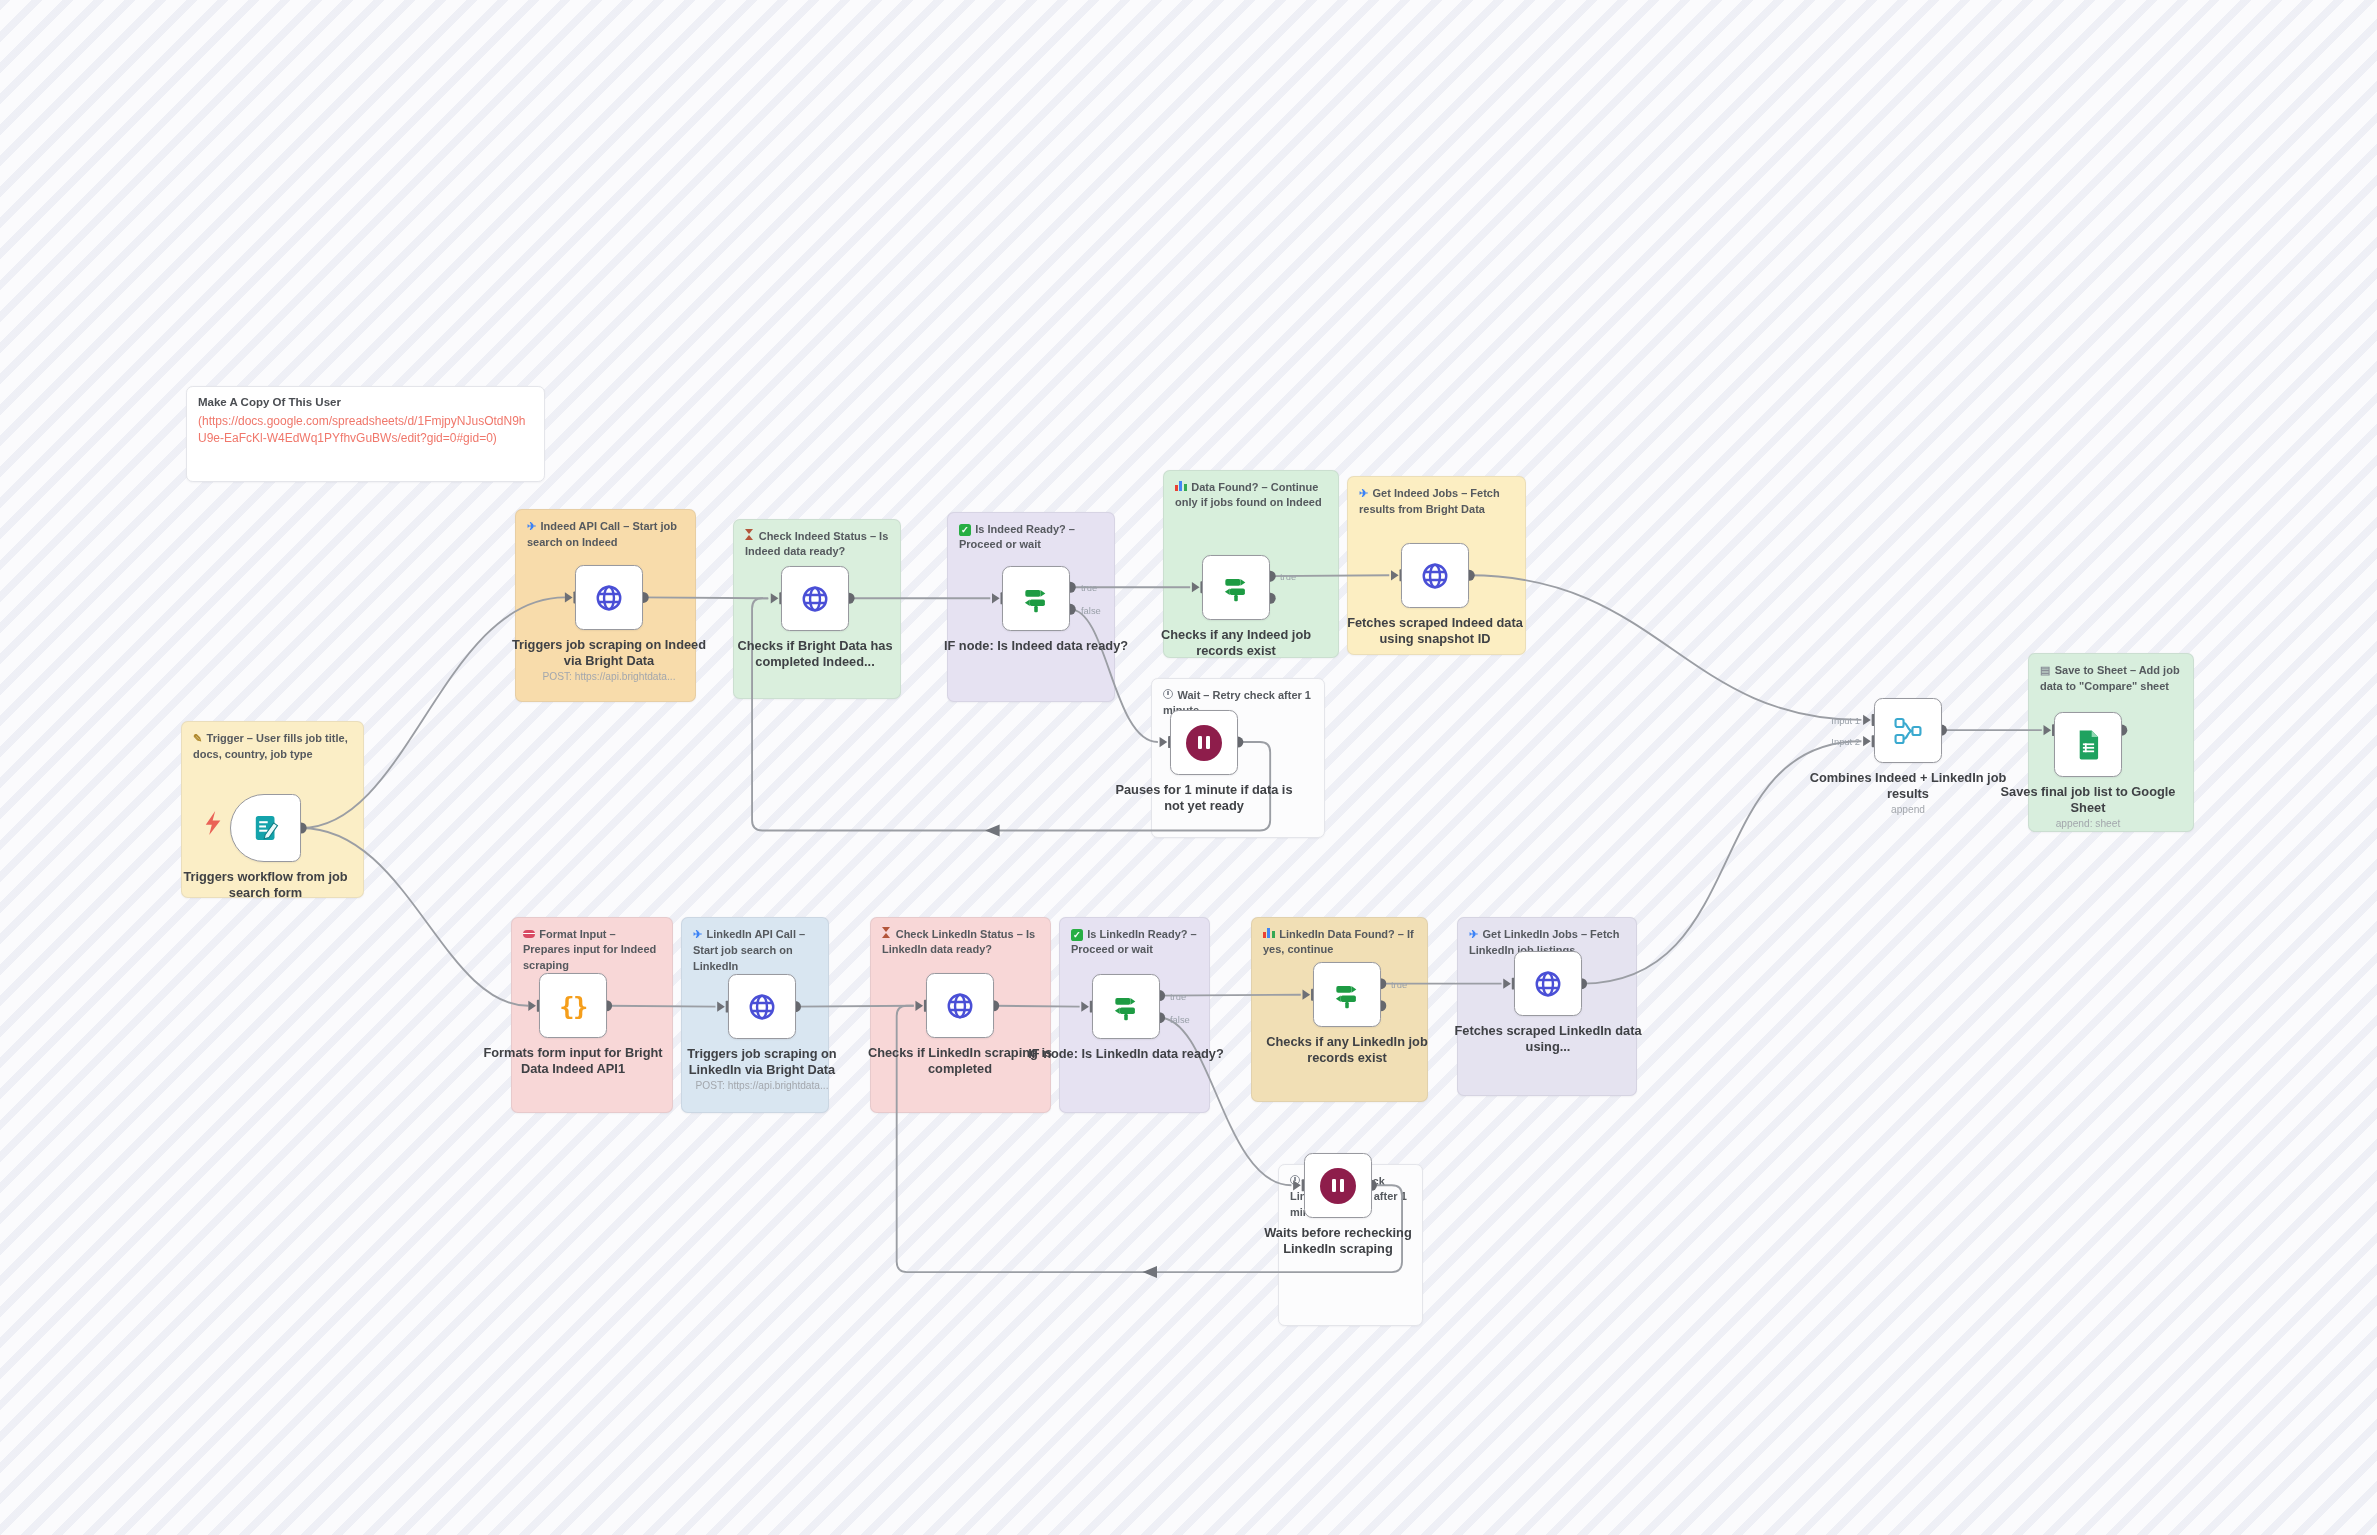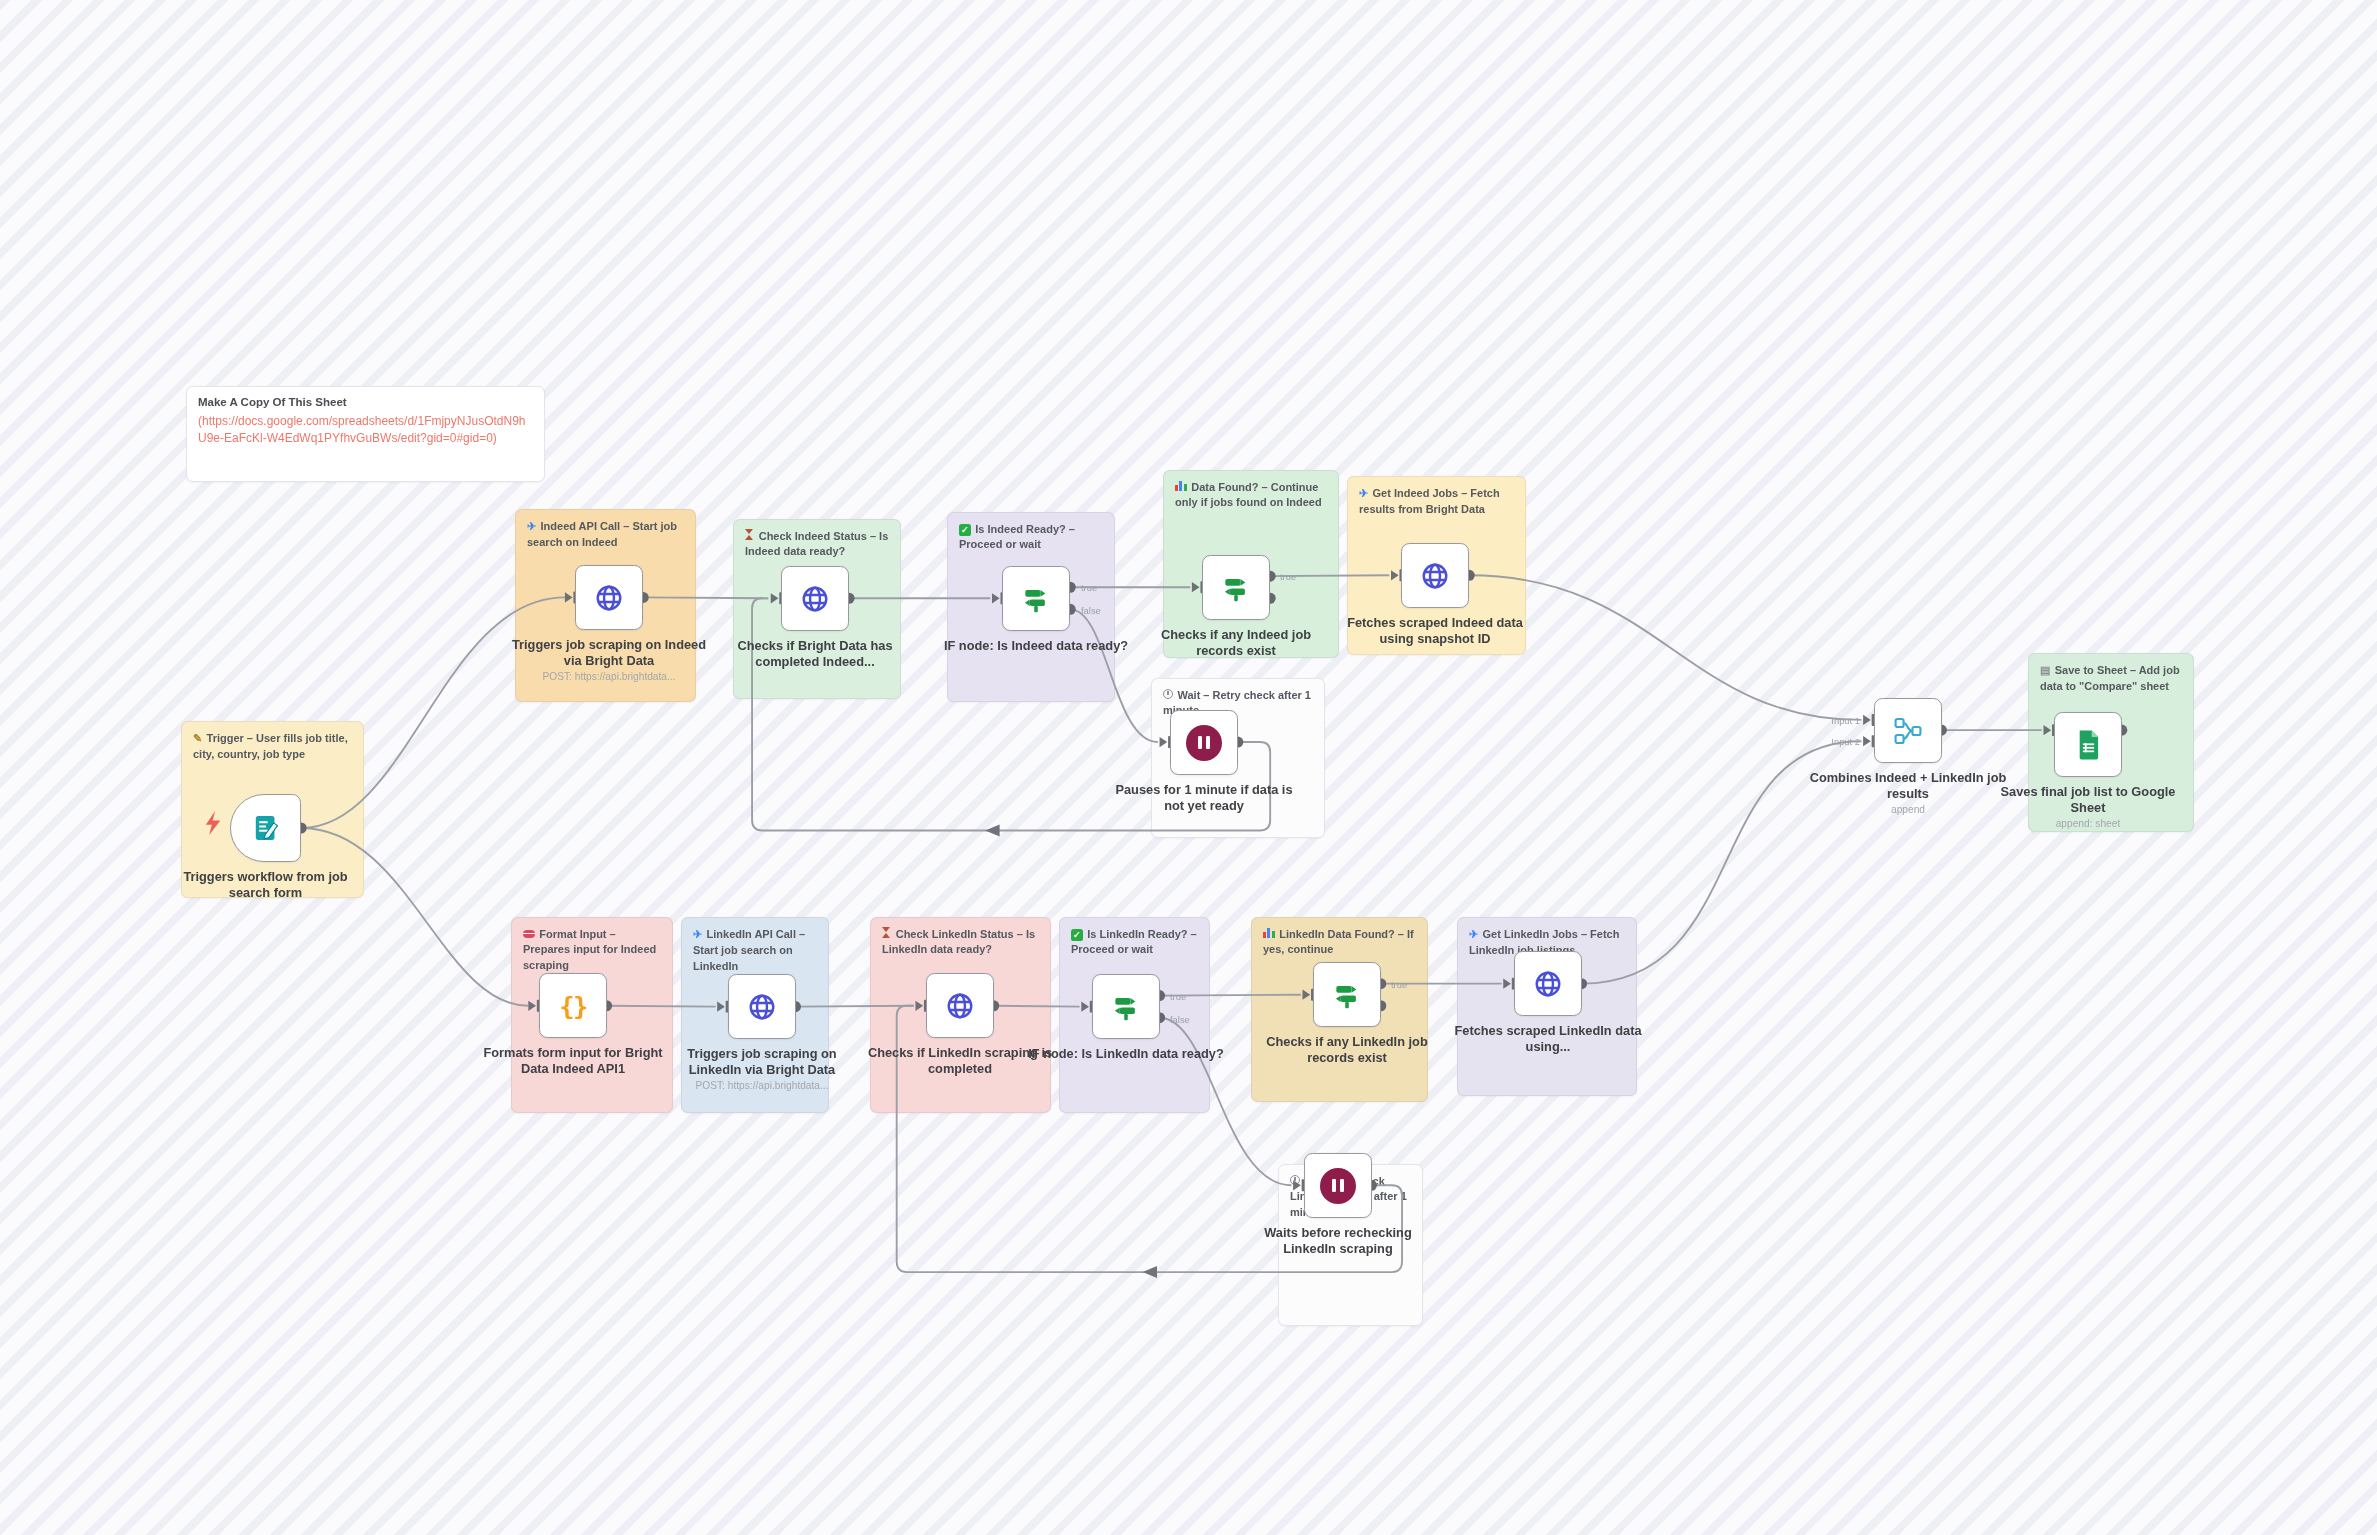--- a/index.html
+++ b/index.html
@@ -88,21 +88,21 @@
   
   #wires { position: absolute; left: 0; top: 0; z-index: 2; }
   .bolt { position: absolute; z-index: 3; }
 </style>
 </head>
 <body>
 
 <div id="canvas">
 
   <div class="sticky white" style="left:186px;top:386px;width:359px;height:96px;background:#ffffff;">
-    <div class="note-title">Make A Copy Of This Sheet</div>
+    <div class="note-title">Make A Copy Of This User</div>
     <div class="note-link">(https://docs.google.com/spreadsheets/d/1FmjpyNJusOtdN9hU9e-EaFcKl-W4EdWq1PYfhvGuBWs/edit?gid=0#gid=0)</div>
   </div>
 
   <div class="sticky" style="left: 515px; top: 509px; width: 181px; height: 193px; background: rgb(248, 220, 171);">
     <div class="sticky-title"><span class="s-icon i-plane"></span><span>Indeed API Call – Start job search on Indeed</span></div>
   </div>
   <div class="sticky" style="left: 733px; top: 519px; width: 168px; height: 180px; background: rgb(218, 239, 221);">
     <div class="sticky-title"><span class="s-icon i-hour" style="display:inline-block;"></span><span>Check Indeed Status – Is Indeed data ready?</span></div>
   </div>
   <div class="sticky" style="left: 947px; top: 512px; width: 168px; height: 190px; background: rgb(230, 226, 242);">
@@ -111,21 +111,21 @@
   <div class="sticky" style="left: 1151px; top: 470px; width: 176px; height: 188px; background: rgb(216, 239, 220); margin-left: 12px;">
     <div class="sticky-title"><span class="s-icon i-chart" style="display:inline-block;"></span><span>Data Found? – Continue only if jobs found on Indeed</span></div>
   </div>
   <div class="sticky" style="left: 1347px; top: 476px; width: 179px; height: 179px; background: rgb(252, 238, 194);">
     <div class="sticky-title"><span class="s-icon i-plane"></span><span>Get Indeed Jobs – Fetch results from Bright Data</span></div>
   </div>
   <div class="sticky white" style="left: 1151px; top: 678px; width: 174px; height: 160px; background: rgb(252, 252, 253);">
     <div class="sticky-title"><span class="s-icon i-clock" style="display:inline-block;"></span><span>Wait – Retry check after 1 minute</span></div>
   </div>
   <div class="sticky" style="left: 181px; top: 721px; width: 183px; height: 177px; background: rgb(251, 238, 198);">
-    <div class="sticky-title"><span class="s-icon i-memo"></span><span>Trigger – User fills job title, city, country, job type</span></div>
+    <div class="sticky-title"><span class="s-icon i-memo"></span><span>Trigger – User fills job title, docs, country, job type</span></div>
   </div>
   <div class="sticky" style="left: 511px; top: 917px; width: 162px; height: 196px; background: rgb(248, 215, 215);">
     <div class="sticky-title"><span class="s-icon i-tool" style="display:inline-block;"></span><span>Format Input – Prepares input for Indeed scraping</span></div>
   </div>
   <div class="sticky" style="left: 681px; top: 917px; width: 148px; height: 196px; background: rgb(217, 230, 241);">
     <div class="sticky-title"><span class="s-icon i-plane"></span><span>LinkedIn API Call – Start job search on LinkedIn</span></div>
   </div>
   <div class="sticky" style="left: 870px; top: 917px; width: 181px; height: 196px; background: rgb(248, 215, 215);">
     <div class="sticky-title"><span class="s-icon i-hour" style="display:inline-block;"></span><span>Check LinkedIn Status – Is LinkedIn data ready?</span></div>
   </div>

